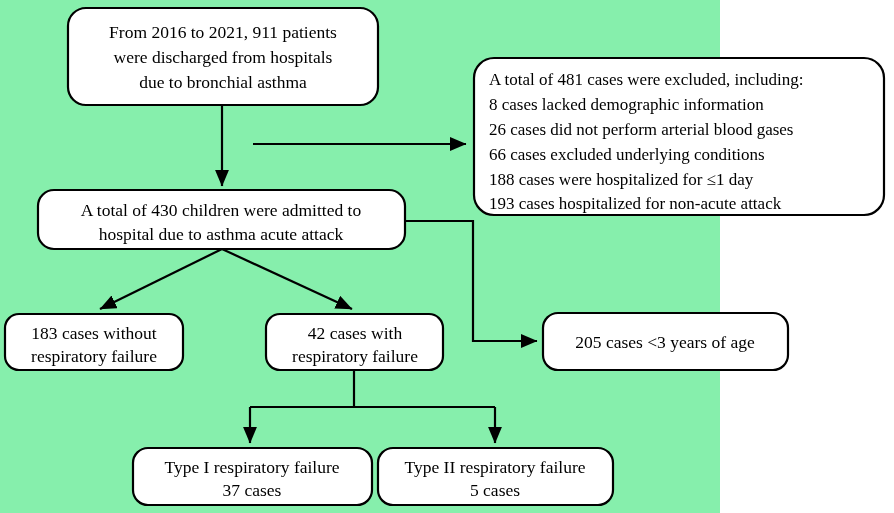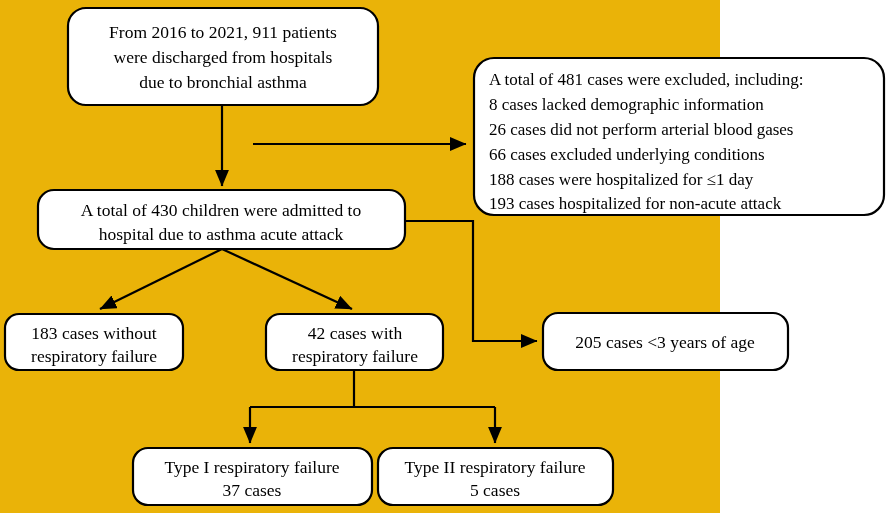--- a/index.html
+++ b/index.html
@@ -10,21 +10,21 @@
   body {
     width: 894px;
     height: 513px;
     font-family: "Liberation Serif", "DejaVu Serif", serif;
     overflow: hidden;
   }
   #flowchart-root {
     position: relative;
     width: 720px;
     height: 513px;
-    background: #eab308;
+    background: #86efac;
   }
   svg.chart-canvas {
     position: absolute;
     top: 0;
     left: 0;
     width: 894px;
     height: 513px;
     display: block;
   }
   .node-box {

